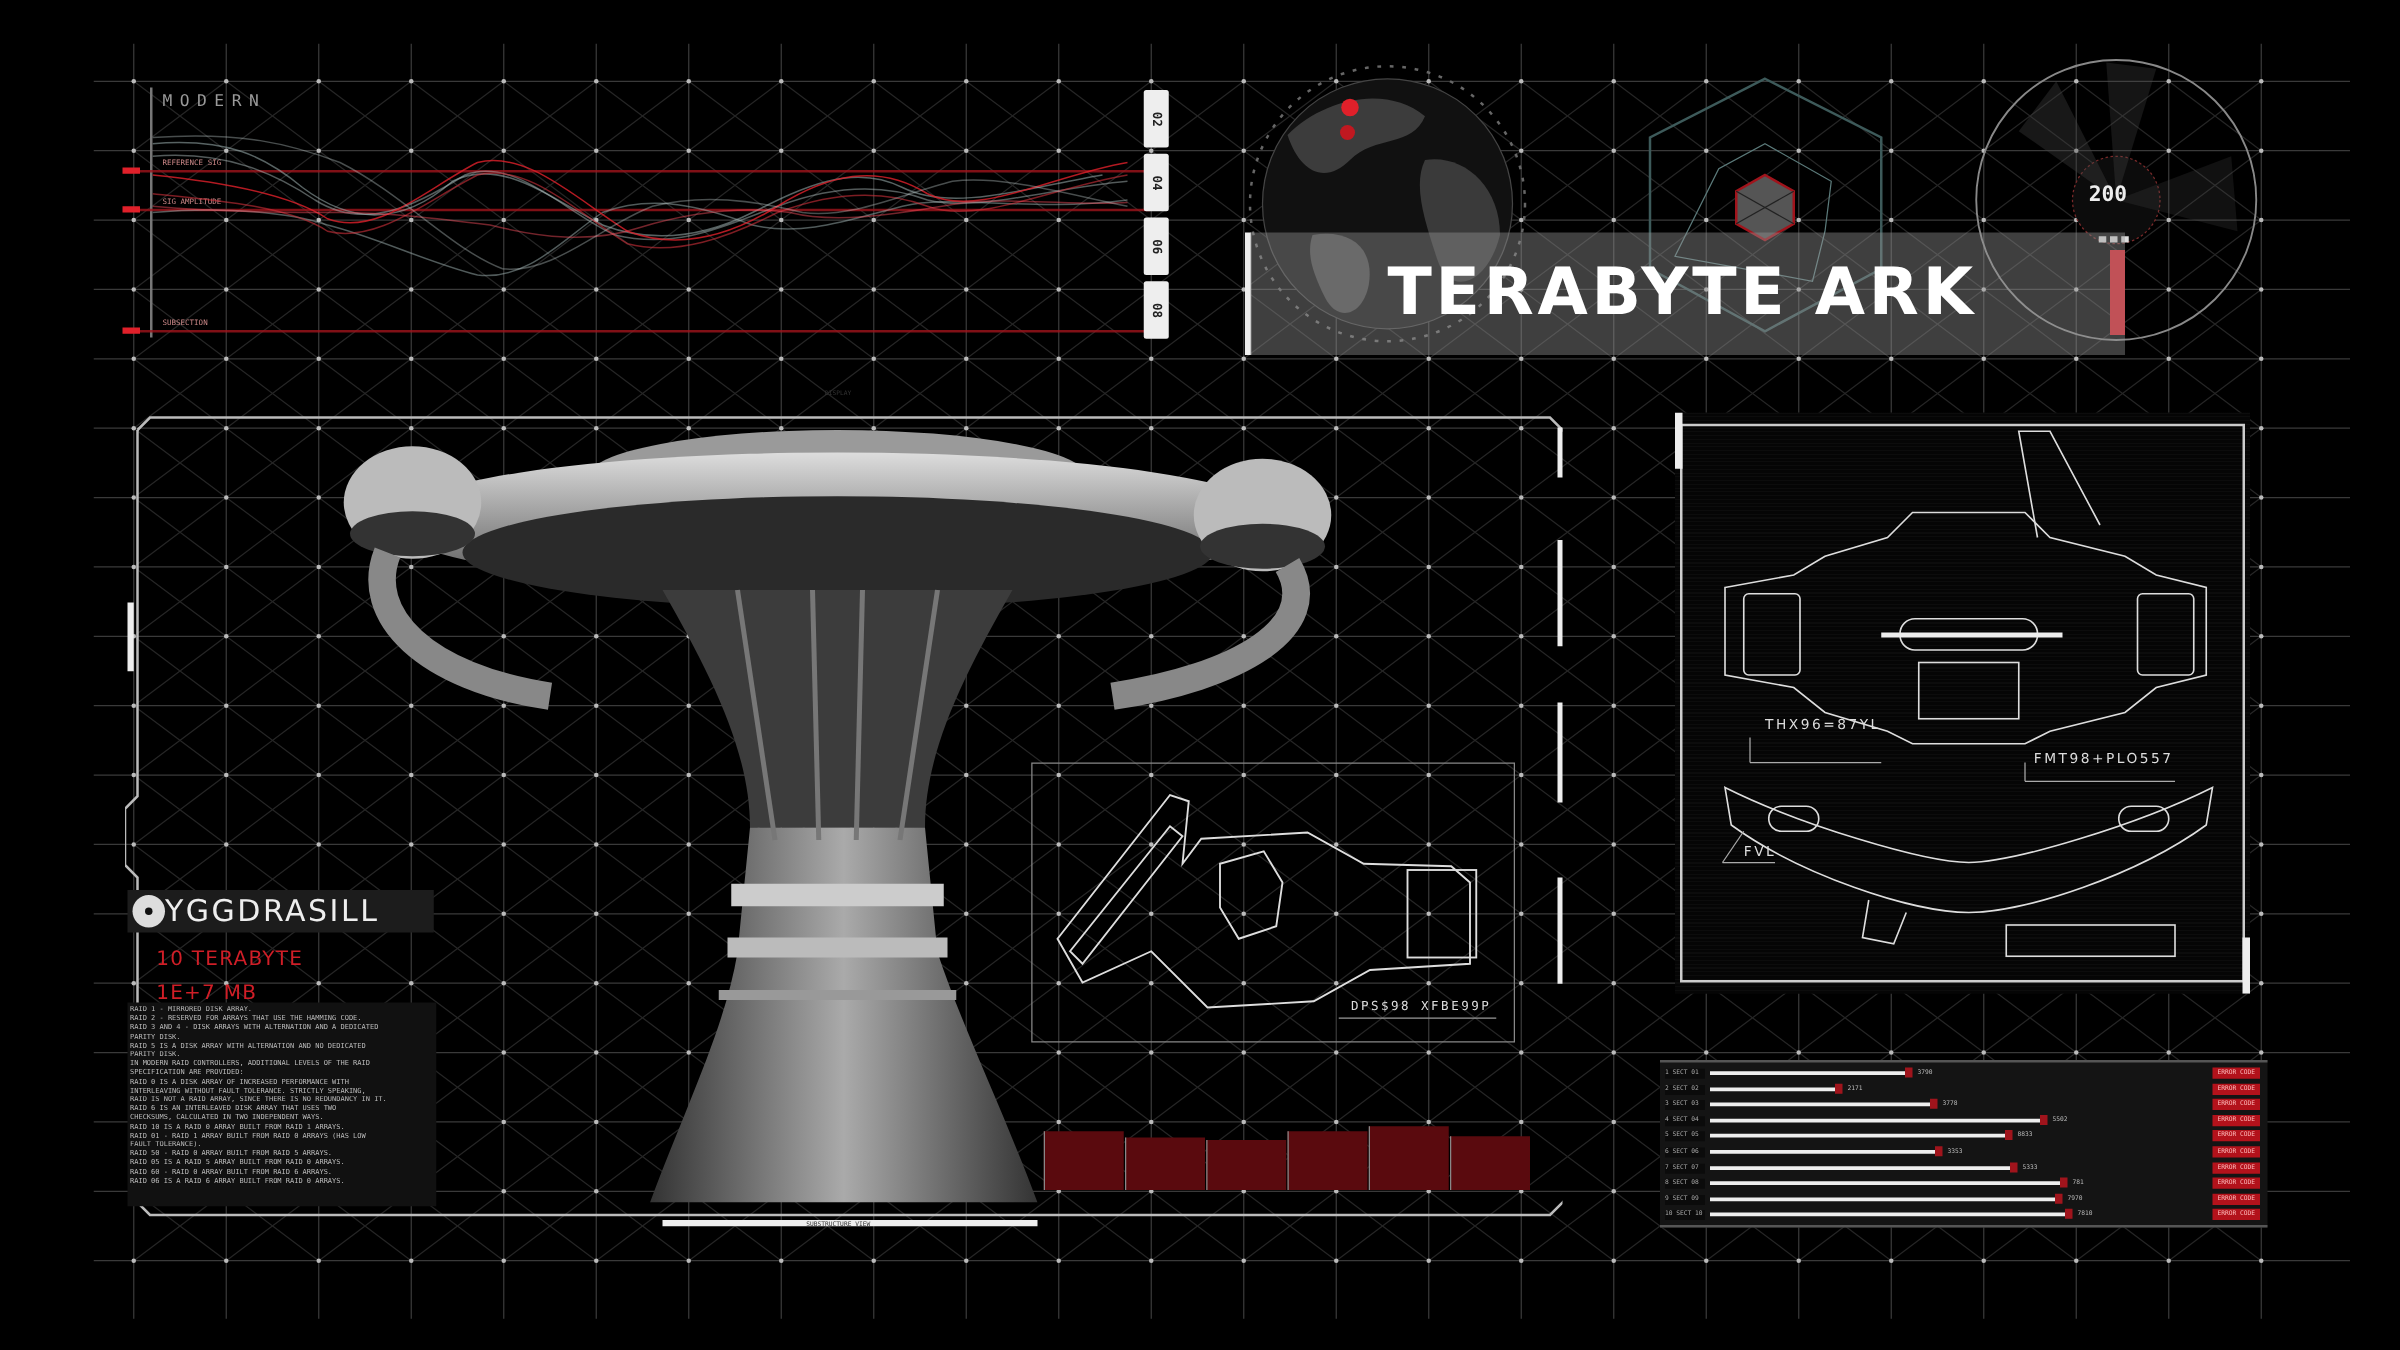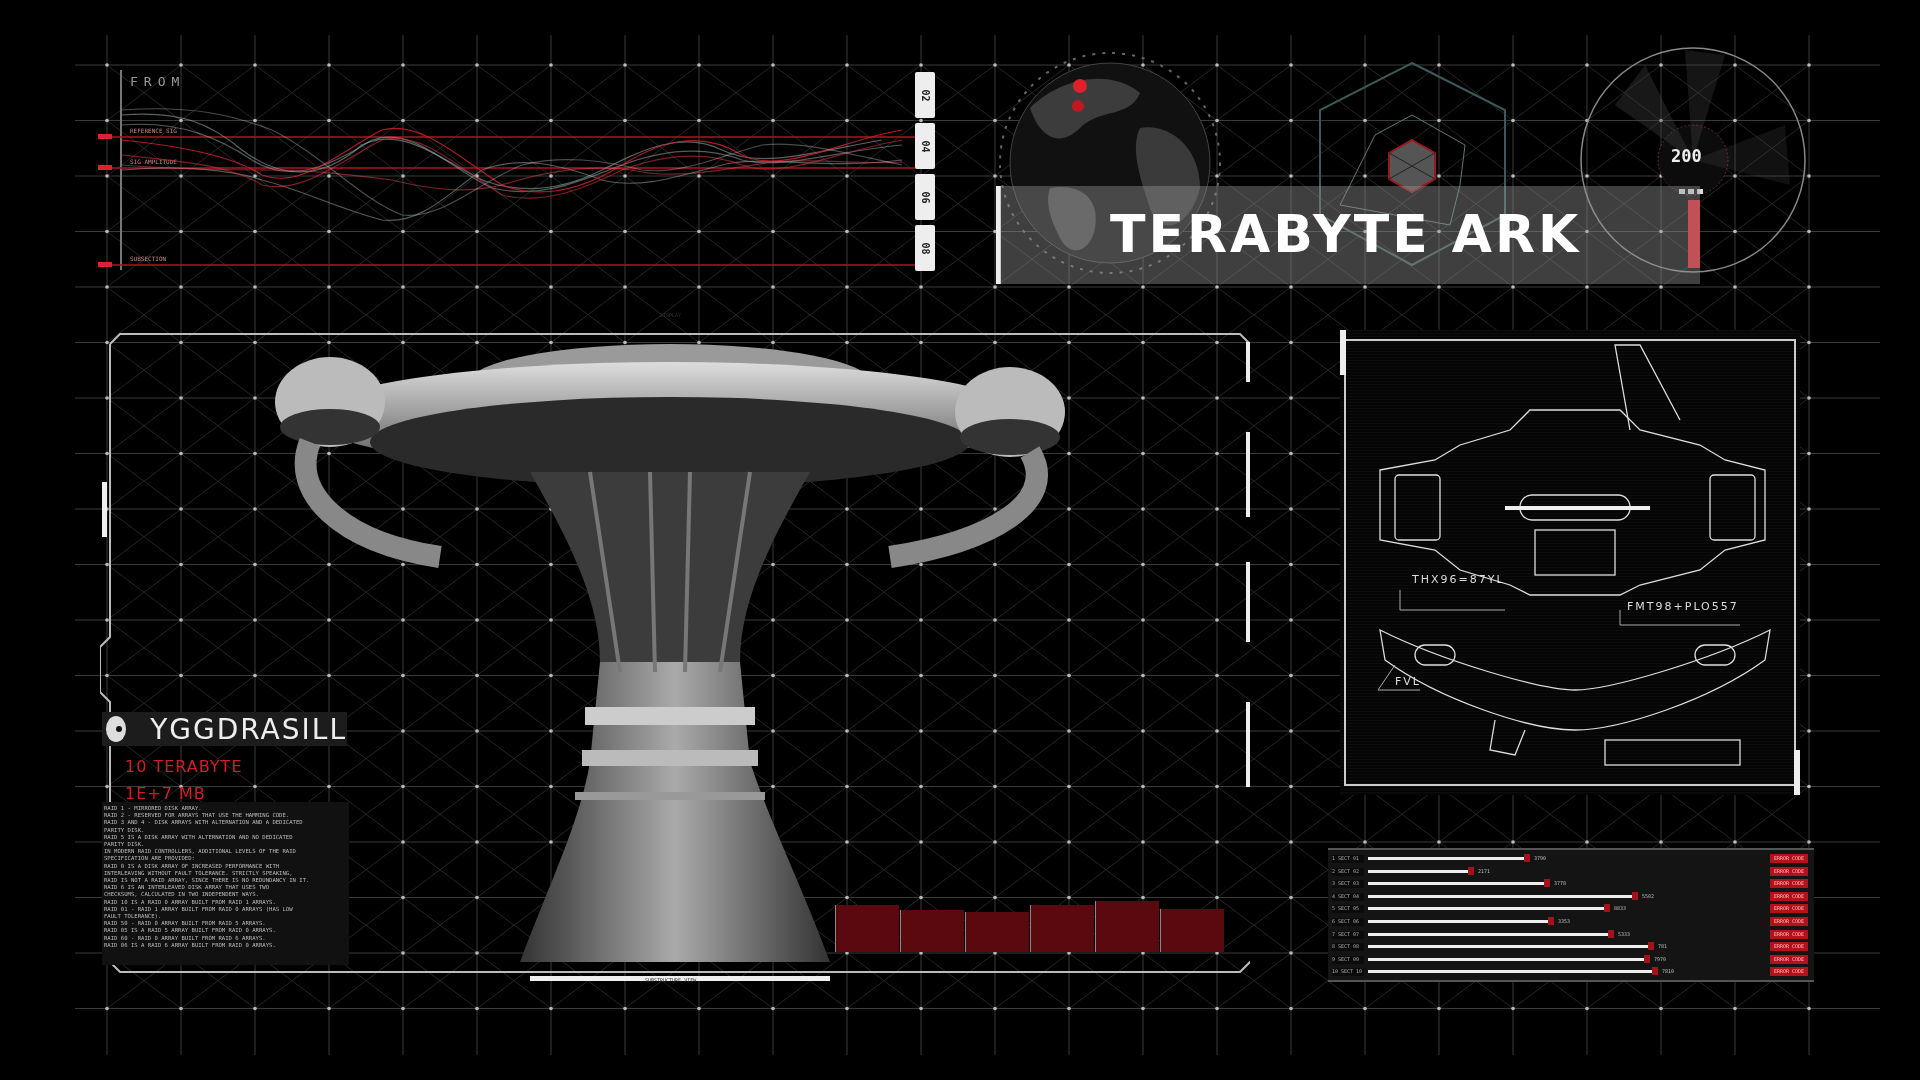--- a/index.html
+++ b/index.html
@@ -31,21 +31,21 @@
   .dial-dots{left:1679px;top:189px;display:flex;gap:3px;}
   .dial-dots i{display:block;width:6px;height:5px;background:#ddd;}
 
   
   #main-frame{left:100px;top:332px;width:1150px;height:642px;}
   #main-frame-svg{position:absolute;left:0;top:0;}
   #tower{position:absolute;left:170px;top:10px;}
   #ygg-box{left:2px;top:380px;width:245px;height:34px;background:#1c1c1c;display:flex;align-items:center;}
   #ygg-disc{width:26px;height:26px;border-radius:50%;background:#ddd;margin-left:4px;position:relative;}
   #ygg-disc:after{content:"";position:absolute;left:10px;top:10px;width:6px;height:6px;border-radius:50%;background:#111;}
-  #ygg-name{margin-left:24px;font-size:28px;color:#eee;font-family:"DejaVu Sans","Liberation Sans",sans-serif;letter-spacing:2px;}
+  #ygg-name{margin-left:0;font-size:24px;color:#eee;font-family:"DejaVu Sans","Liberation Sans",sans-serif;letter-spacing:2px;}
   .red-stat{font-size:16px;color:#d01e27;letter-spacing:1px;font-family:"DejaVu Sans","Liberation Sans",sans-serif;margin-left:23px;}
   #raid-box{left:2px;top:470px;width:245px;height:160px;background:#111;padding:3px 0 0 2px;}
   .raid-line{font-size:5.6px;color:#bbb;line-height:7.2px;white-space:nowrap;overflow:hidden;}
 
   #inset{left:725px;top:278px;width:385px;height:222px;border:1px solid #888;}
   #inset-label{right:14px;bottom:18px;font-size:10px;color:#ddd;letter-spacing:2px;border-bottom:1px solid #999;padding:0 4px 3px 10px;}
 
   #bar-chart{left:735px;top:555px;width:390px;height:65px;}
 
   
@@ -1324,21 +1324,21 @@
       <circle cx="1809" cy="786.5" r="1.8"></circle>
       <circle cx="1809" cy="842" r="1.8"></circle>
       <circle cx="1809" cy="897.5" r="1.8"></circle>
       <circle cx="1809" cy="953" r="1.8"></circle>
       <circle cx="1809" cy="1008.5" r="1.8"></circle>
     </g>
 </svg>
 
 <div id="graph-panel" class="abs">
   <div id="graph-axis" class="abs"></div>
-  <div id="graph-title" class="abs">FROM</div>
+  <div id="graph-title" class="abs">MODERN</div>
   <div class="graph-redline" style="top:66px"></div>
   <div class="graph-redtick" style="top:64px"></div>
   <div class="graph-redline" style="top:97px"></div>
   <div class="graph-redtick" style="top:95px"></div>
   <div class="graph-redline" style="top:194px"></div>
   <div class="graph-redtick" style="top:192px"></div>
   <div class="graph-lbl" style="top:57px">REFERENCE SIG</div>
   <div class="graph-lbl" style="top:88px">SIG AMPLITUDE</div>
   <div class="graph-lbl" style="top:185px">SUBSECTION</div>
   <svg id="graph-svg" width="800" height="200">
@@ -1482,20 +1482,31 @@
       <div class="raid-line">CHECKSUMS, CALCULATED IN TWO INDEPENDENT WAYS.</div>
       <div class="raid-line">RAID 10 IS A RAID 0 ARRAY BUILT FROM RAID 1 ARRAYS.</div>
       <div class="raid-line">RAID 01 - RAID 1 ARRAY BUILT FROM RAID 0 ARRAYS (HAS LOW</div>
       <div class="raid-line">FAULT TOLERANCE).</div>
       <div class="raid-line">RAID 50 - RAID 0 ARRAY BUILT FROM RAID 5 ARRAYS.</div>
       <div class="raid-line">RAID 05 IS A RAID 5 ARRAY BUILT FROM RAID 0 ARRAYS.</div>
       <div class="raid-line">RAID 60 - RAID 0 ARRAY BUILT FROM RAID 6 ARRAYS.</div>
       <div class="raid-line">RAID 06 IS A RAID 6 ARRAY BUILT FROM RAID 0 ARRAYS.</div>
     </div>
 
+  <div id="inset" class="abs">
+    <svg width="385" height="222">
+      <g fill="none" stroke="#ddd" stroke-width="1.5">
+        <path d="M20,140 L110,25 L125,30 L120,80 L135,60 L220,55 L265,80 L335,82 L350,95 L350,160 L270,165 L225,190 L140,195 L95,150 L40,175 Z"></path>
+        <path d="M30,150 L110,50 L120,58 L40,160 Z"></path>
+        <polygon points="150,80 185,70 200,95 195,130 165,140 150,115"></polygon>
+        <rect x="300" y="85" width="55" height="70"></rect>
+      </g>
+    </svg>
+    <div id="inset-label" class="abs">DPS$98 XFBE99P</div>
+  </div>
 
   <div id="bar-chart" class="abs">
       <div style="position: absolute; bottom: 0px; left: 0px; width: 63px; height: 46.8px; background: rgb(90, 10, 14); border-left: 1px solid rgb(136, 136, 136);"></div>
       <div style="position: absolute; bottom: 0px; left: 65px; width: 63px; height: 42px; background: rgb(90, 10, 14); border-left: 1px solid rgb(136, 136, 136);"></div>
       <div style="position: absolute; bottom: 0px; left: 130px; width: 63px; height: 40.2px; background: rgb(90, 10, 14); border-left: 1px solid rgb(136, 136, 136);"></div>
       <div style="position: absolute; bottom: 0px; left: 195px; width: 63px; height: 46.8px; background: rgb(90, 10, 14); border-left: 1px solid rgb(136, 136, 136);"></div>
       <div style="position: absolute; bottom: 0px; left: 260px; width: 63px; height: 51px; background: rgb(90, 10, 14); border-left: 1px solid rgb(136, 136, 136);"></div>
       <div style="position: absolute; bottom: 0px; left: 325px; width: 63px; height: 42.6px; background: rgb(90, 10, 14); border-left: 1px solid rgb(136, 136, 136);"></div>
     </div>
 </div>

